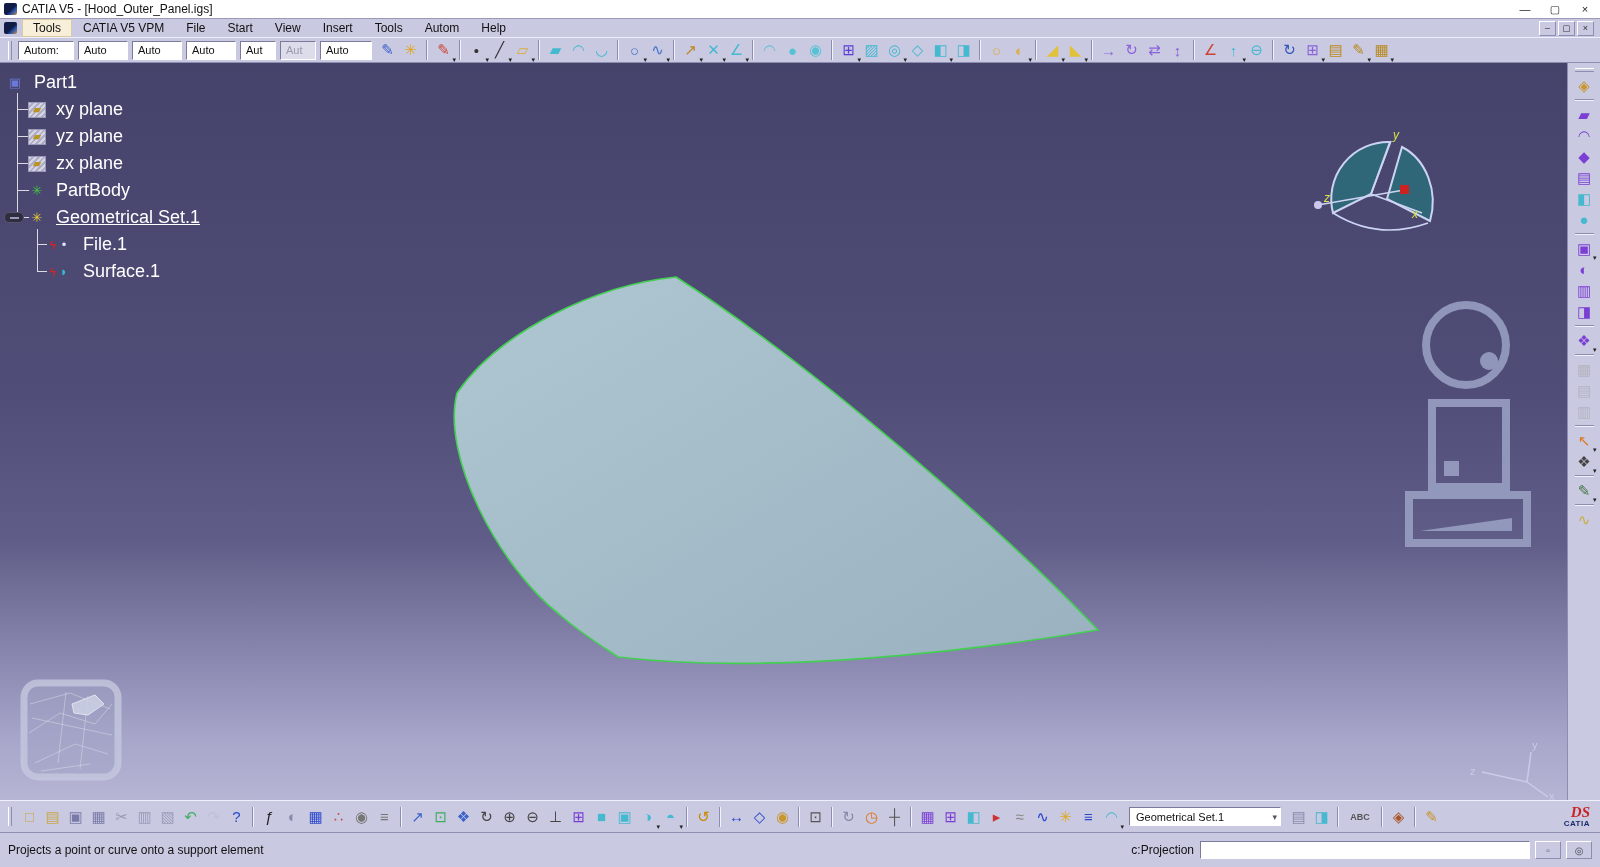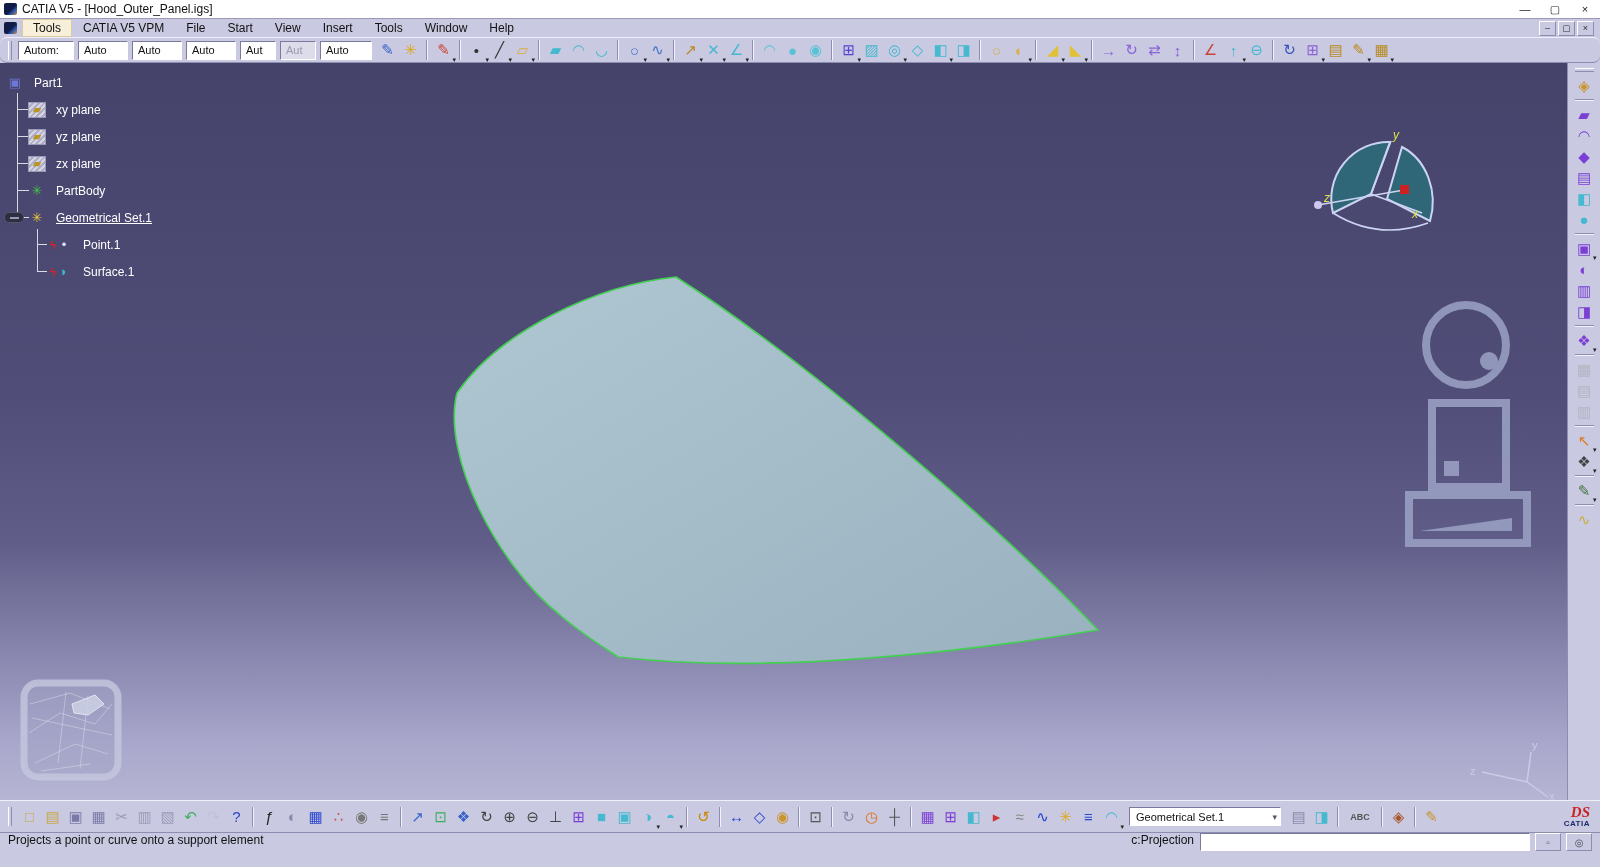--- a/index.html
+++ b/index.html
@@ -19,21 +19,21 @@
   
   .menubar { height:19px; background:var(--ui-bg); display:flex; align-items:center; padding-left:4px; flex:0 0 auto; border-top:1px solid #9a9ab8; }
   .menu-item { font-size:12px; color:#111; padding:2px 11px; }
   .menu-item.selected { background:var(--accent-select); border:1px solid #d9cba0; padding:1px 10px; }
   .mdi-controls { margin-left:auto; display:flex; margin-right:6px; }
   .mdi { width:17px; height:15px; font-size:9px; display:flex; align-items:center; justify-content:center;
     background:var(--ui-bg); border:1px solid; border-color:#ffffff #8d8db1 #8d8db1 #ffffff; margin-left:2px; color:#333; }
 
   
   .toolbar-top { height:26px; background:var(--ui-bg); border-top:1px solid #eef; border-bottom:1px solid #8d8db1;
-    display:flex; align-items:center; padding-left:6px; flex:0 0 auto;border-radius:7px; }
+    display:flex; align-items:center; padding-left:6px; flex:0 0 auto; }
   .tb-grip { width:4px; height:19px; border-left:1px solid #fff; border-right:1px solid #8d8db1; margin:0 6px 0 2px; }
   .dd { height:19px; background:#fff; border:1px solid; border-color:#7a7a9a #fff #fff #7a7a9a;
     display:flex; align-items:center; justify-content:space-between; margin-right:4px; padding:0 2px 0 5px; }
   .dd.disabled { background:#dcdcea; }
   .dd.disabled .dd-label { color:#9a9ab0; }
   .dd-label { font-size:11px; color:#111; overflow:hidden; white-space:nowrap; }
   .dd-arrow { font-size:9px; color:#556; margin-left:3px; }
   .ticon { width:23px; height:22px; display:flex; align-items:center; justify-content:center; font-size:15px;
     position:relative; flex:0 0 auto; }
   .ticon.disabled { opacity:.45; }
@@ -47,21 +47,21 @@
   .vp-svg { position:absolute; left:0; top:0; width:1600px; height:737px; }
 
   
   .tree { position:absolute; left:0; top:0; width:250px; padding-top:6px; }
   .tree-item { display:flex; align-items:center; height:27px; position:relative; }
   .ind-0 { margin-left:6px; } .ind-1 { margin-left:28px; } .ind-2 { margin-left:48px; }
   .tree-badge { color:#e02020; font-size:11px; width:10px; margin-right:-3px; text-align:center; font-weight:bold; }
   .tree-badge:empty { display:none; }
   .tree-icon { width:18px; height:16px; display:flex; align-items:center; justify-content:center; font-size:13px; margin-right:7px; flex:0 0 auto; }
   .kind-plane .tree-icon { background:repeating-linear-gradient(135deg,#d4d4e4 0 2px,#aeaec6 2px 4px); border:1px solid #9a9ab8; font-size:11px; }
-  .tree-label { font-size:12px; color:var(--tree-fg); padding:0 3px; white-space:nowrap; }
+  .tree-label { font-size:18px; color:var(--tree-fg); padding:0 3px; white-space:nowrap; }
   .tree-item.underline .tree-label { text-decoration:underline; }
   .tline { position:absolute; background:rgba(255,255,255,.8); }
   .tl-a { left:17px; top:30px; width:1px; height:125px; }
   .tl-b { left:37px; top:166px; width:1px; height:43px; }
   .tl-h { height:1px; }
   .tl-t1 { left:18px; top:46px; width:11px; } .tl-t2 { left:18px; top:73px; width:11px; }
   .tl-t3 { left:18px; top:100px; width:11px; } .tl-t4 { left:18px; top:127px; width:11px; }
   .tl-t5 { left:24px; top:154px; width:5px; }
   .tl-t6 { left:38px; top:181px; width:9px; } .tl-t7 { left:38px; top:208px; width:9px; }
   .knob { position:absolute; left:4px; top:149px; width:20px; height:11px; background:#2e2e40; border-radius:5px; border:1px solid #55556a; }
@@ -79,21 +79,21 @@
     display:flex; align-items:center; padding:0 6px; flex:0 0 auto; }
   .set-dd { width:152px; height:19px; background:#fff; border:1px solid; border-color:#7a7a9a #fff #fff #7a7a9a;
     display:flex; align-items:center; justify-content:space-between; padding:0 3px 0 6px; margin:0 6px; }
   .set-dd span:first-child { font-size:11px; color:#111; white-space:nowrap; }
   .ds-logo { margin-left:auto; display:flex; flex-direction:column; align-items:flex-end; line-height:1; padding-right:4px;justify-content:center; }
   .ds-logo .ds { font-family:"Liberation Serif",serif; font-style:italic; font-weight:bold; font-size:15px; color:#cc2222; }
   .ds-logo .catia { font-size:8px; font-weight:bold; color:#1a2a6a; letter-spacing:.5px; }
 
   
   .statusbar { height:35px; background:var(--ui-bg); border-top:1px solid #8d8db1;
-    display:flex; padding:0 8px; flex:0 0 auto; }
+    display:flex; align-items:center; padding:0 8px; flex:0 0 auto; }
   .status-msg { font-size:12px; color:#111; }
   .cmd-label { margin-left:auto; font-size:12px; color:#111; padding-right:6px; }
   .cmd-input { width:330px; height:18px; background:#fff; border:1px solid; border-color:#7a7a9a #fff #fff #7a7a9a; font-size:11px; padding:0 3px; }
   .sb-btn { width:26px; height:18px; margin-left:5px; background:var(--ui-bg); border:1px solid; border-color:#ffffff #8d8db1 #8d8db1 #ffffff;
     display:flex; align-items:center; justify-content:center; font-size:10px; color:#445; }
 
   .c-fan { fill:var(--compass-fill); fill-opacity:.92; stroke:var(--compass-stroke); stroke-width:2; }
   .c-line { stroke:var(--compass-stroke); stroke-width:1.6; fill:none; }
   .c-label { fill:var(--compass-label); font-size:12px; font-style:italic; font-family:"Liberation Sans",sans-serif; }
   .t-label { fill:#c9cce6; font-size:11px; font-family:"Liberation Sans",sans-serif; }
@@ -115,21 +115,21 @@
 
   <div class="menubar">
     <span class="menu-logo"></span>
     <span class="menu-item selected"><span>Tools</span></span>
       <span class="menu-item"><span>CATIA V5 VPM</span></span>
       <span class="menu-item"><span>File</span></span>
       <span class="menu-item"><span>Start</span></span>
       <span class="menu-item"><span>View</span></span>
       <span class="menu-item"><span>Insert</span></span>
       <span class="menu-item"><span>Tools</span></span>
-      <span class="menu-item"><span>Window</span></span>
+      <span class="menu-item"><span>Autom</span></span>
       <span class="menu-item"><span>Help</span></span>
     <div class="mdi-controls">
       <span class="mdi">–</span>
       <span class="mdi">▢</span>
       <span class="mdi">×</span>
     </div>
   </div>
 
   <div class="toolbar-top">
     <span class="tb-grip"></span>
@@ -387,21 +387,21 @@
           <span class="tree-label">PartBody</span>
         </div>
         <div class="tree-item underline ind-1">
 
           <span class="tree-icon" style="color: rgb(232, 200, 58);">✳</span>
           <span class="tree-label">Geometrical Set.1</span>
         </div>
         <div class="tree-item ind-2">
           <span class="tree-badge">ϟ</span>
           <span class="tree-icon" style="color: rgb(216, 228, 255);">•</span>
-          <span class="tree-label">Point.1</span>
+          <span class="tree-label">File.1</span>
         </div>
         <div class="tree-item ind-2">
           <span class="tree-badge">ϟ</span>
           <span class="tree-icon" style="color: rgb(56, 184, 216);">◗</span>
           <span class="tree-label">Surface.1</span>
         </div>
     </div>
 
     <div class="right-toolbar">
       <span class="rt-grip"></span>

